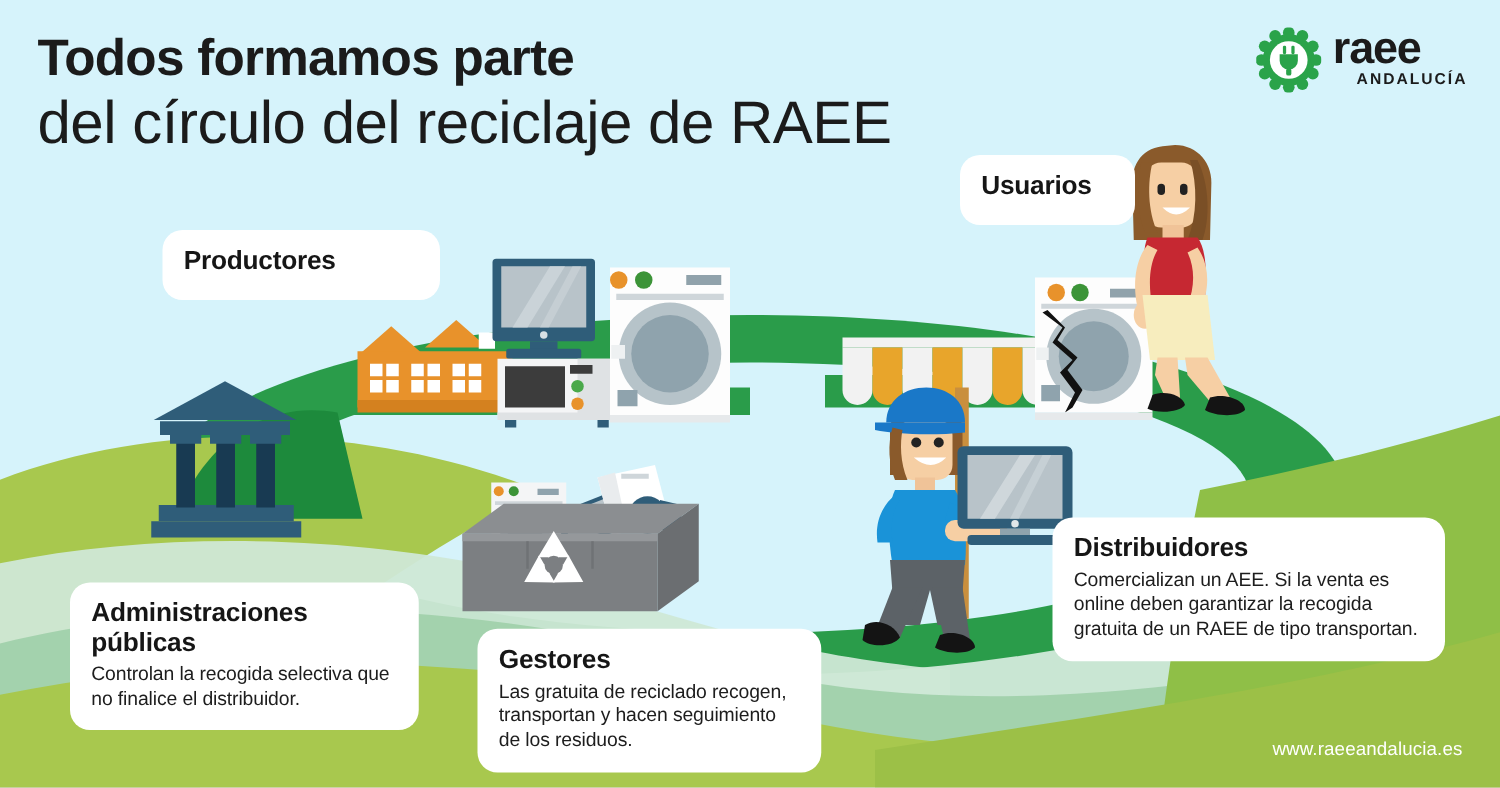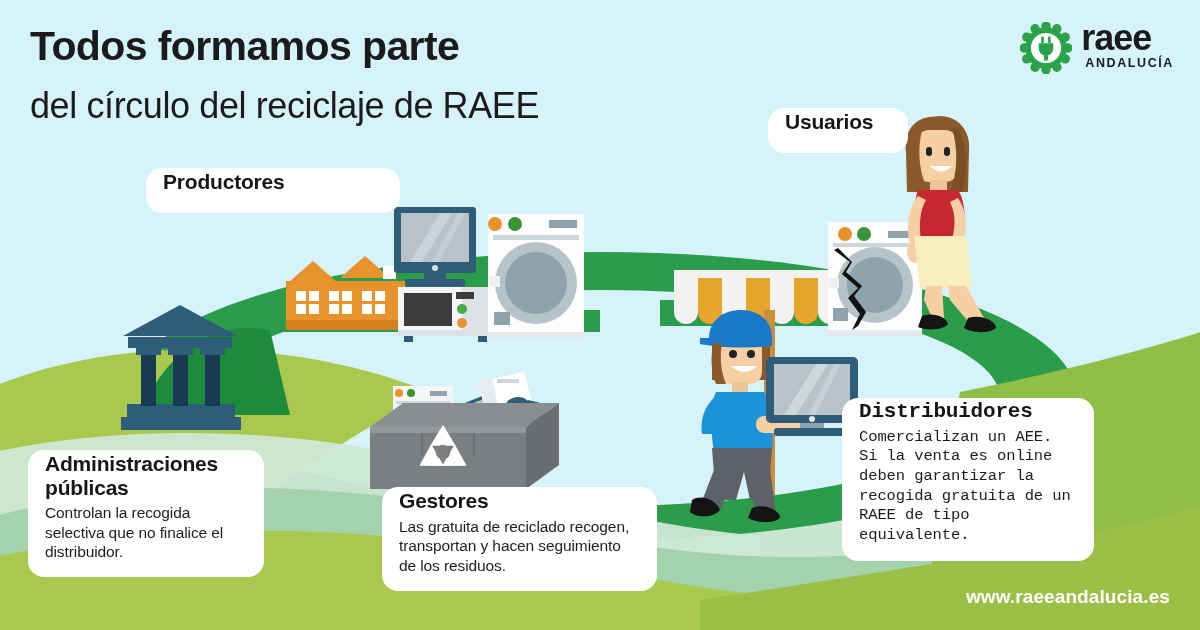--- a/index.html
+++ b/index.html
@@ -20,66 +20,67 @@
   
   .headline {
     position:absolute; left:30px; top:26px;
     color:#1b1b1b; line-height:1.02;
     white-space:nowrap;
   }
   .headline .l1 {
     display:block; font-size:41px; font-weight:700; letter-spacing:-0.6px;
   }
   .headline .l2 {
-    display:block; font-size:36px; font-weight:400; letter-spacing:-0.4px;
-    margin-top:20px;
+    display:block; font-size:48px; font-weight:400; letter-spacing:-0.4px;
+    margin-top:7px;
   }
 
   
   .logo { position:absolute; right:26px; top:22px; display:flex; align-items:flex-start; gap:9px; }
   .logo-mark { width:52px; height:52px; display:block; }
   .logo-words { display:flex; flex-direction:column; }
   .logo-raee {
     font-size:36px; font-weight:700; color:#1b1b1b; letter-spacing:-1px;
     line-height:0.9;
   }
   .logo-sub {
     font-size:12.5px; font-weight:700; color:#1b1b1b; letter-spacing:1.6px;
-    line-height:1; margin-top:3px; margin-left:4px;
+    line-height:1; margin-top:3px; margin-left:19px;
   }
 
   
   .card {
     position:absolute;
     background:#ffffff;
     border-radius:16px;
-    padding:2px 17px 15px 17px;
+    padding:13px 17px 15px 17px;
+    margin-top:16px;
   }
   .card h3 {
     font-size:21px; font-weight:700; color:#161616;
     line-height:1.12; margin-bottom:4px; letter-spacing:-0.2px;
   }
   .card p {
     font-size:15.5px; font-weight:400; color:#1d1d1d;
     line-height:1.27; letter-spacing:-0.1px;
   }
 
-  #card-productores   { left:146px; top:168px;  width:254px; }
+  #card-productores   { left:130px; top:168px;  width:222px; }
   #card-usuarios      { left:768px; top:108px;  width:140px; }
-  #card-admin         { left:28px;  top:450px;  width:236px; }
+  #card-admin         { left:56px;  top:450px;  width:279px; }
   #card-gestores      { left:382px; top:487px;  width:275px; }
-  #card-distribuidores{ left:842px; top:398px;  width:252px;font-family:Liberation Mono, monospace; }
+  #card-distribuidores{ left:842px; top:398px;  width:314px; }
 
   #card-usuarios h3 { font-size:21px; }
   #card-usuarios p  { font-size:15px; }
 
   
   .site-url {
     position:absolute; right:30px; bottom:22px;
-    color:#ffffff; font-size:19px; font-weight:700; letter-spacing:0.1px;
+    color:#ffffff; font-size:15px; font-weight:400; letter-spacing:0.1px;
   }
 </style>
 </head>
 <body>
 
 <div id="poster">
 
   <svg class="bg-svg" viewBox="0 0 1200 630">
     <defs>
       <clipPath id="frameClip">
@@ -402,18 +403,18 @@
     <p>Controlan la recogida selectiva que no finalice el distribuidor.</p>
   </div>
 
   <div class="card" id="card-gestores">
     <h3>Gestores</h3>
     <p>Las gratuita de reciclado recogen, transportan y hacen seguimiento de los residuos.</p>
   </div>
 
   <div class="card" id="card-distribuidores">
     <h3>Distribuidores</h3>
-    <p>Comercializan un AEE. Si la venta es online deben garantizar la recogida gratuita de un RAEE de tipo equivalente.</p>
+    <p>Comercializan un AEE. Si la venta es online deben garantizar la recogida gratuita de un RAEE de tipo transportan.</p>
   </div>
 
   <div class="site-url">www.raeeandalucia.es</div>
 
 </div>
 
 </body></html>

